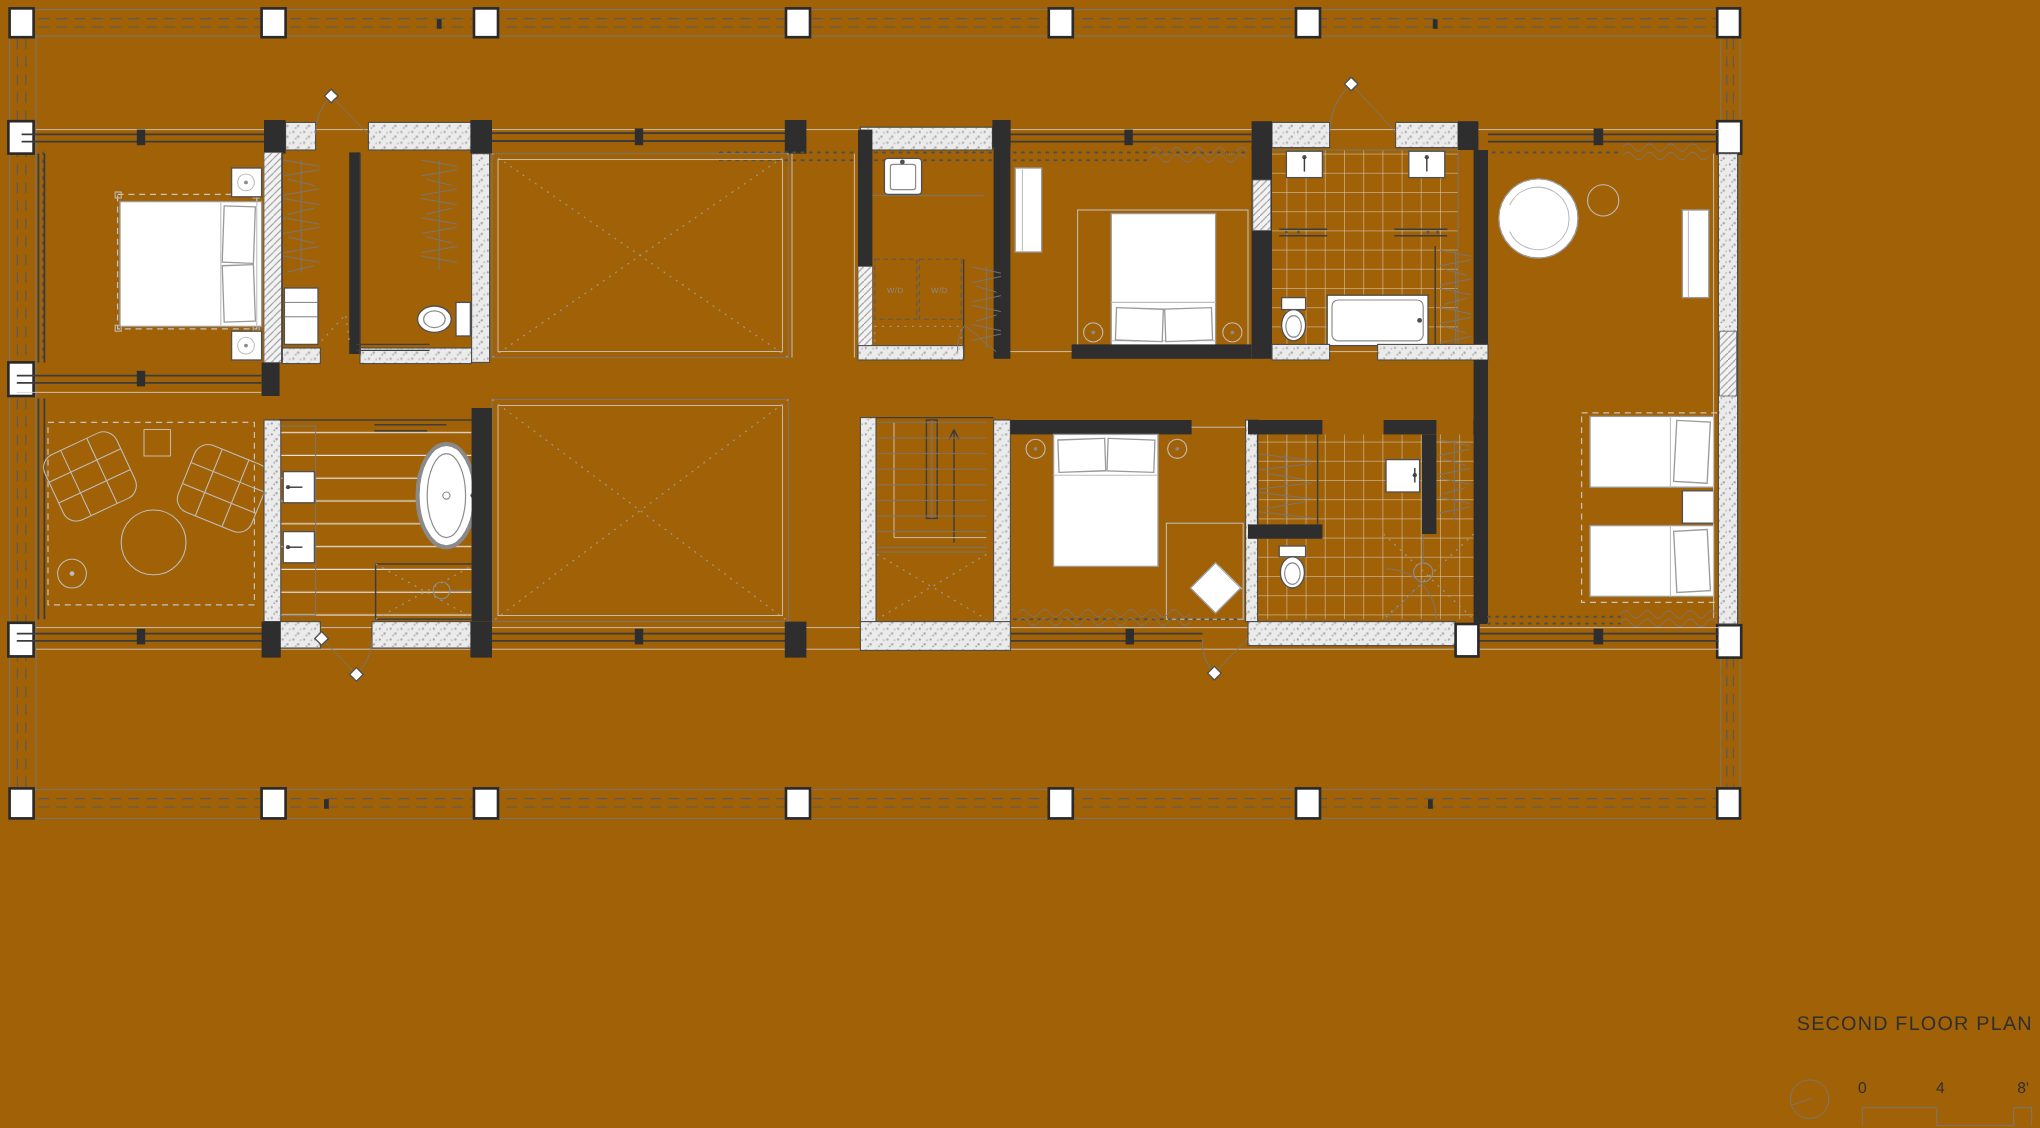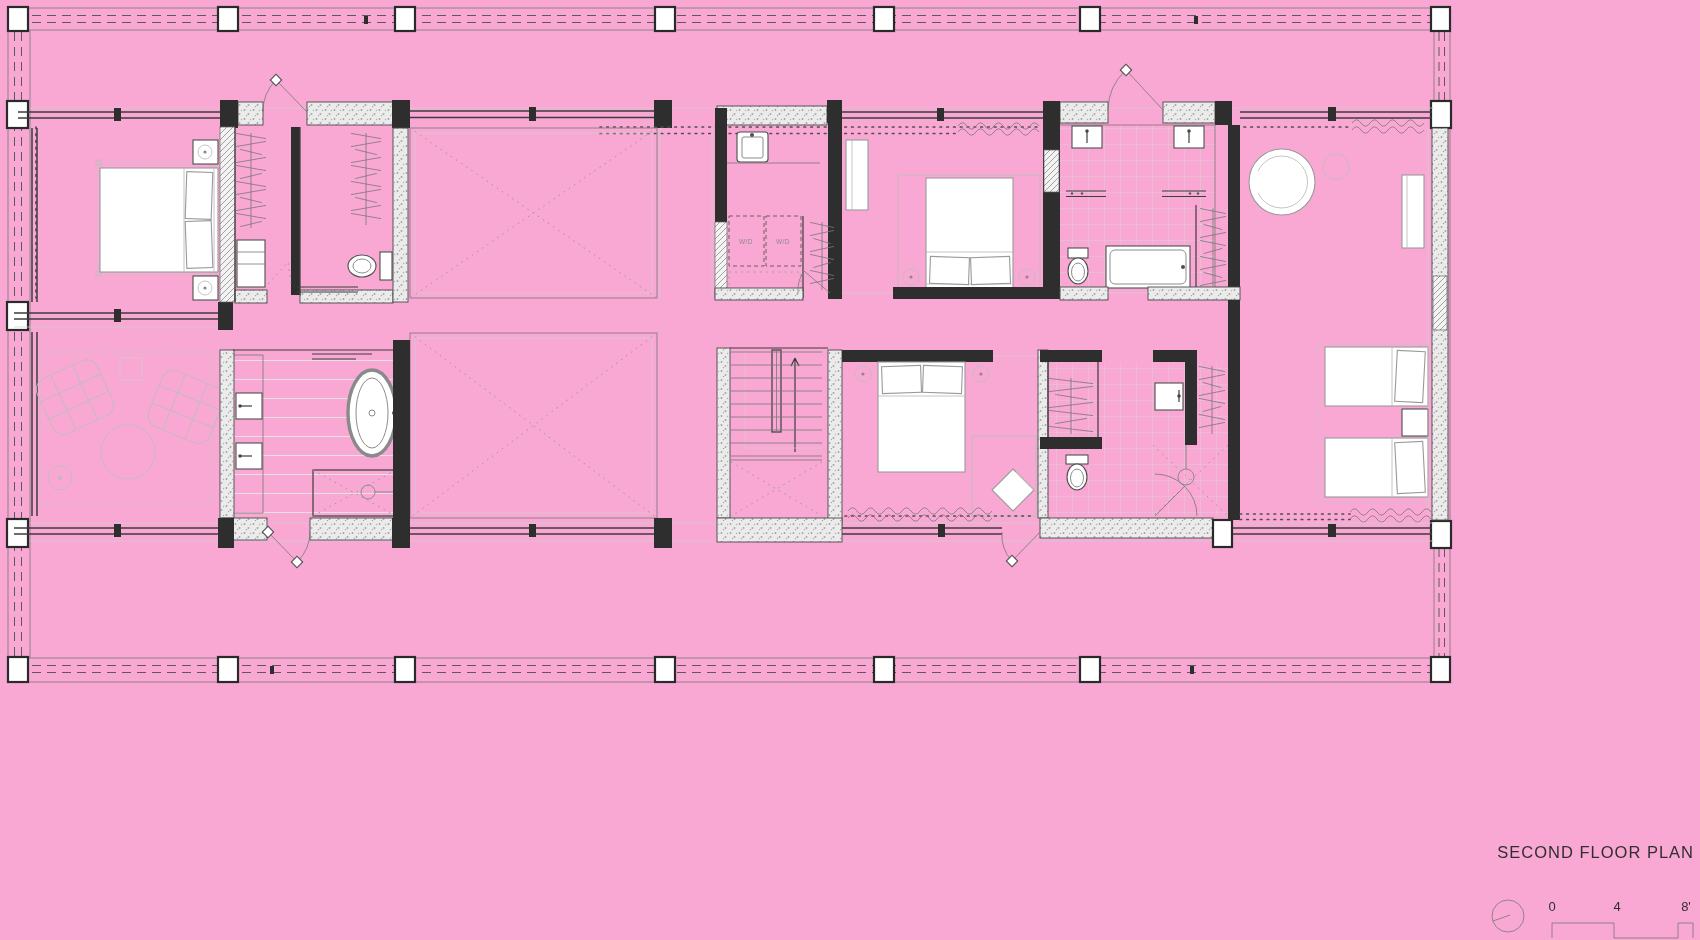--- a/index.html
+++ b/index.html
@@ -1,16 +1,16 @@
 <!DOCTYPE html>
 <html><head>
 <meta charset="utf-8">
 <style>
   html,body{margin:0;padding:0;background:#fff;font-family:"Liberation Sans",sans-serif;}
-  #stage{position:relative;width:1700px;height:940px;background:#f9a8d4;overflow:hidden;}
+  #stage{position:relative;width:1700px;height:940px;background:#a16207;overflow:hidden;}
   svg{display:block;}
   .s2{stroke:#3d3d3d;stroke-width:1.2;fill:none}
   .s3{stroke:#777;stroke-width:.8;fill:none}
   .s4{stroke:#cfcfcf;stroke-width:.7;fill:none}
   .fw{fill:#2e2e2e;stroke:none}
   .cw{fill:#fff;stroke:#2a2a2a;stroke-width:2.2}
   .stp{fill:url(#st);stroke:#4a4a4a;stroke-width:.9}
   .htch{fill:url(#hx);stroke:#666;stroke-width:.7}
   .dash{stroke:#5a5a5a;stroke-width:1;fill:none;stroke-dasharray:9 6}
   .dot{stroke:#4f4f4f;stroke-width:1.7;fill:none;stroke-dasharray:1.6 5.2;stroke-linecap:round}

